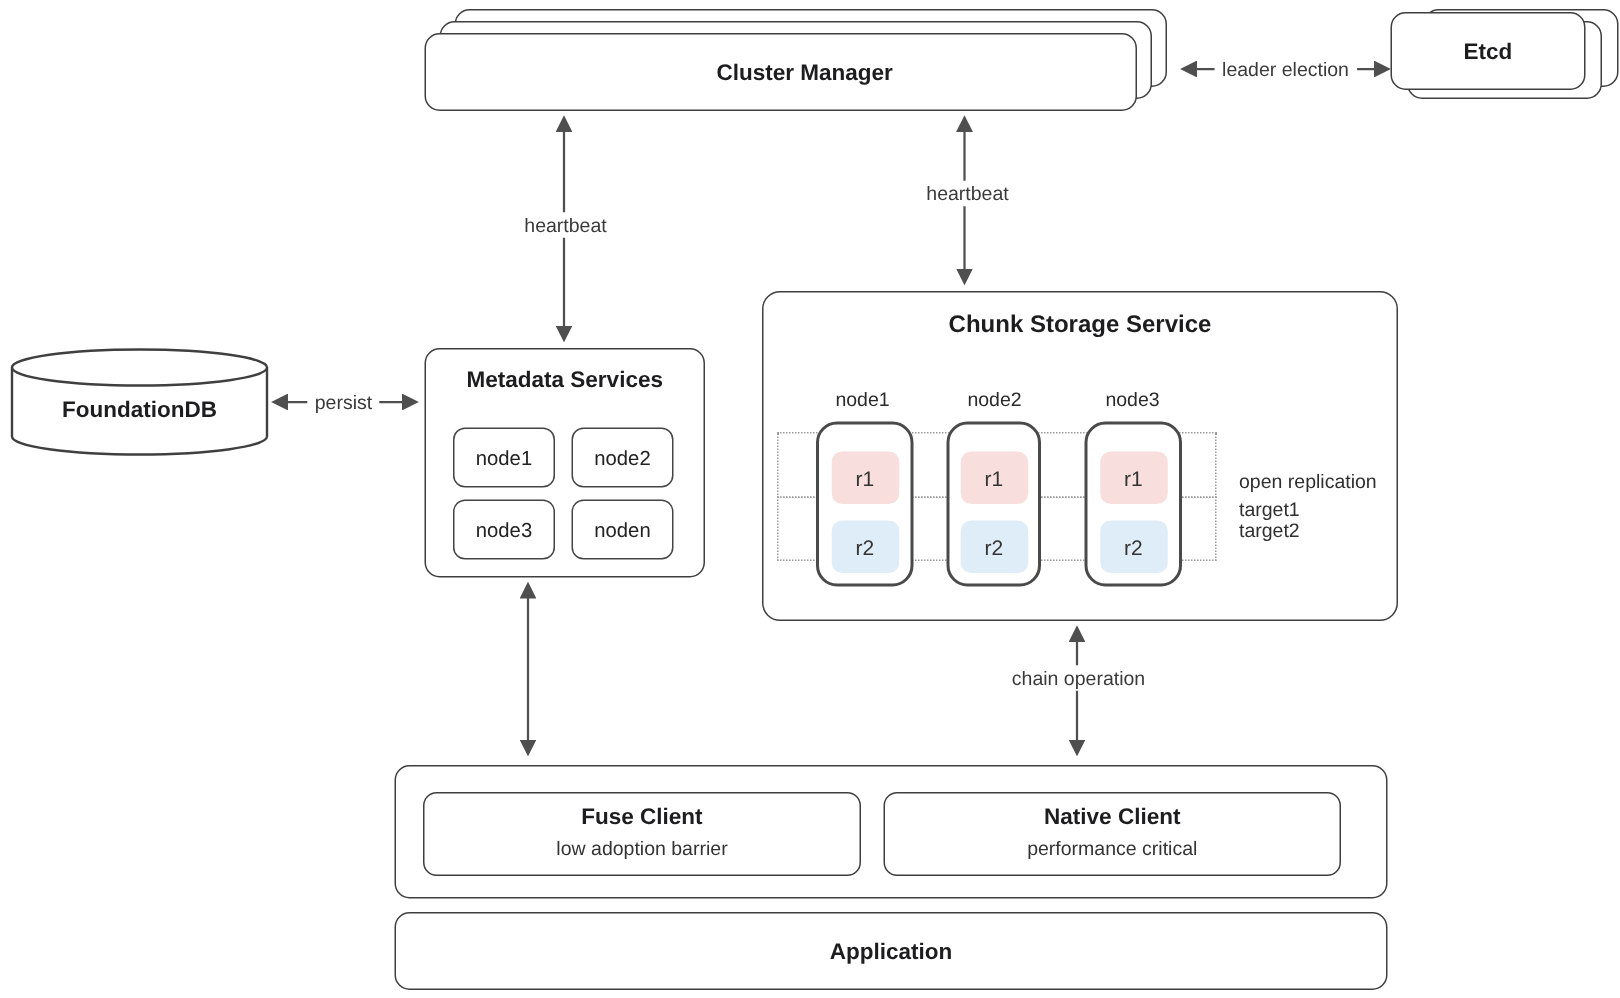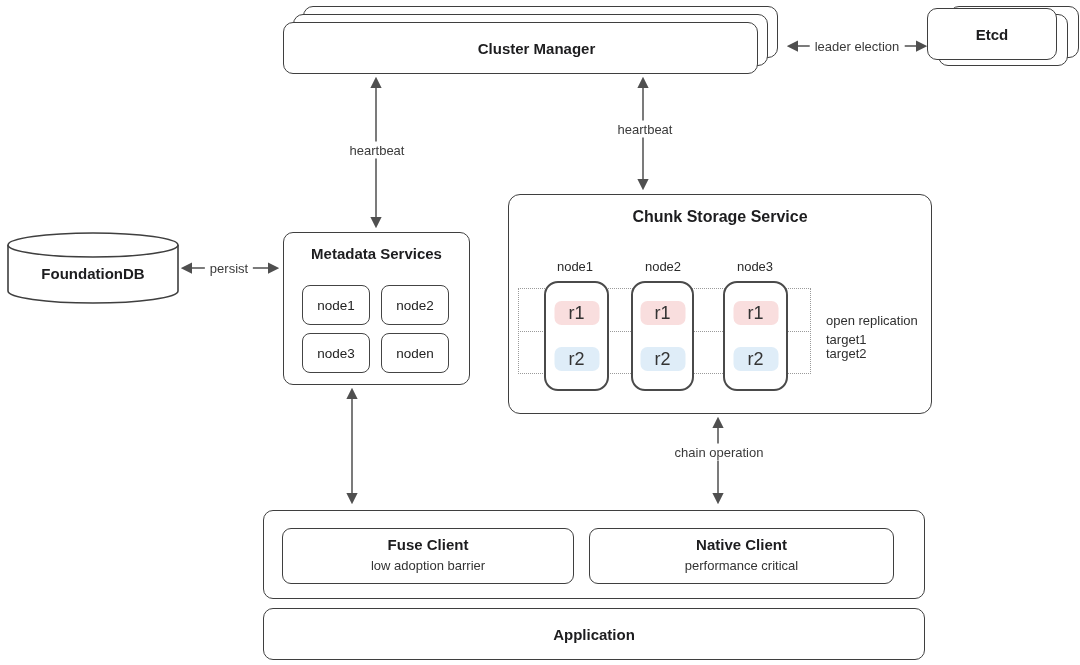--- a/index.html
+++ b/index.html
@@ -36,23 +36,23 @@
   .edge-label .line { line-height:21px; }
 
   
   .dotted-band { position:absolute; box-sizing:border-box; border:1px dotted #9a9a9a; z-index:1; }
   .storage-col {
     position:absolute; box-sizing:border-box; background:#fff;
     border:2px solid #4a4a4a; border-radius:14px; z-index:2;
   }
   .replica-chip {
     position:absolute; left:50%; transform:translateX(-50%);
-    width:45px; height:24px; border-radius:7px;
+    width:45px; height:35px; border-radius:7px;
     display:flex; align-items:center; justify-content:center;
-    font-size:18px; color:#333; z-index:3;
+    font-size:14px; color:#333; z-index:3;
   }
   .col-label { position:absolute; transform:translate(-50%,-50%); font-size:13px; color:#2a2a2a; white-space:nowrap; z-index:2; }
   .side-label { position:absolute; font-size:13px; color:#2f2f2f; white-space:nowrap; z-index:2; }
 
   .client-box {
     position:absolute; box-sizing:border-box; background:#fff;
     border:1.6px solid #3f3f3f; border-radius:9px; text-align:center;
   }
   .client-box .t { margin-top:7px; font-weight:700; font-size:15px; }
   .client-box .s { margin-top:5px; font-size:13px; color:#333; }

